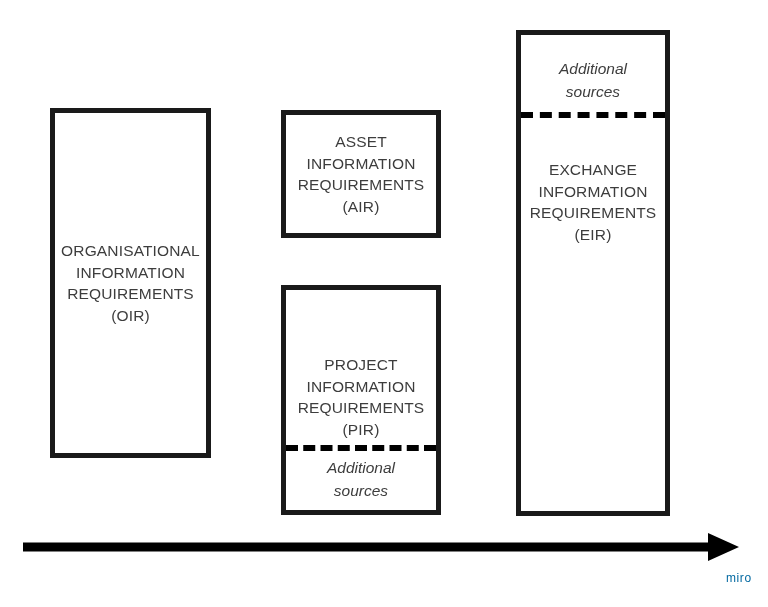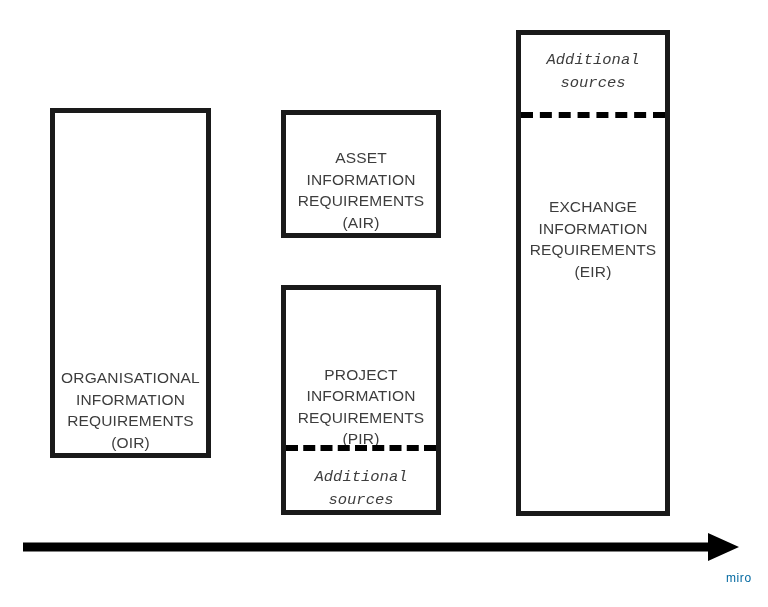--- a/index.html
+++ b/index.html
@@ -19,43 +19,43 @@
   }
 
   .req-box {
     position: absolute;
     box-sizing: border-box;
     border: 5px solid #1a1a1a;
     background: #ffffff;
     display: flex;
     flex-direction: column;
     align-items: center;
-    justify-content: flex-end;
+    justify-content: center;
   }
 
   .box-label {
     font-family: "Liberation Sans", sans-serif;
     font-size: 15.5px;
     line-height: 21.5px;
     color: #3d3d3d;
     text-align: center;
     letter-spacing: 0.15px;
     white-space: pre-line;
     margin: 0;
   }
 
   .addl-label {
-    font-family: Liberation Mono, monospace;
+    font-family: Liberation Sans, sans-serif;
     font-style: italic;
     font-size: 15.5px;
     line-height: 23px;
     color: #3d3d3d;
     text-align: center;
     white-space: pre-line;
-    margin: 0;
+    margin: 8px;
   }
 
   .dashed-sep {
     position: absolute;
     left: 0;
     right: 0;
     height: 0;
     border-top: 6px dashed #000000;
   }
 
@@ -74,37 +74,37 @@
     width: 160px;
     height: 128px;
   }
 
   
   #box-pir {
     left: 281px;
     top: 285px;
     width: 160px;
     height: 230px;
-    justify-content: center;
+    justify-content: flex-end;
     padding-top: 75px;
   }
   #box-pir .dashed-sep { top: 155px; }
   #box-pir .addl-label { margin-top: 16px; }
 
   
   #box-eir {
     left: 516px;
     top: 30px;
     width: 154px;
     height: 486px;
     justify-content: flex-start;
     padding-top: 14px;
   }
   #box-eir .dashed-sep { top: 77px; }
-  #box-eir .box-label { margin-top: 101px; }
+  #box-eir .box-label { margin-top: 48px; }
 
   
   #progress-arrow {
     position: absolute;
     left: 20px;
     top: 530px;
     width: 722px;
     height: 34px;
   }
 

